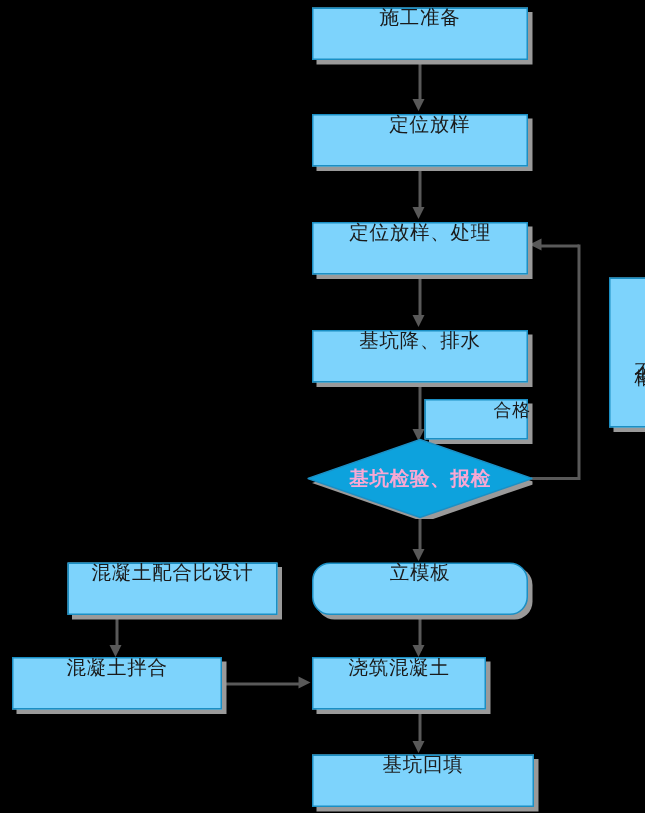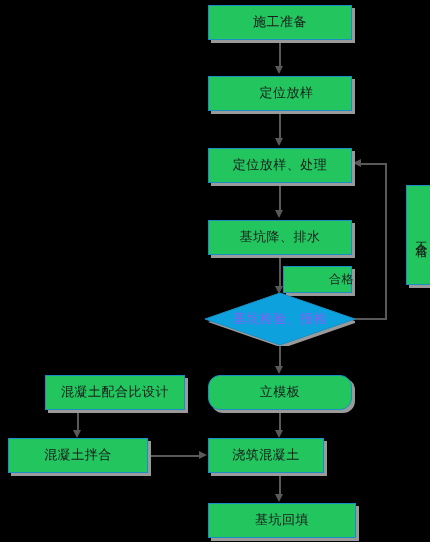--- a/index.html
+++ b/index.html
@@ -13,25 +13,24 @@
     width: 430px;
     height: 542px;
     background: #000000;
     overflow: hidden;
     font-family: "DejaVu Sans", "Liberation Sans", sans-serif;
   }
   
   .node {
     position: absolute;
     box-sizing: border-box;
-    background: #22c55e;
+    background: #7dd3fc;
     border: 1px solid #1B8FC4;
     box-shadow: 3px 3px 0 0 #9A9A9A;
     display: flex;
-    align-items: center;
     justify-content: center;
     color: #1a1a1a;
     font-size: 13px;
     line-height: 1.1;
     letter-spacing: 0.5px;
     white-space: nowrap;
   }
   .node.small {
     font-size: 12px;
   }
@@ -49,25 +48,26 @@
   .diamond-shape {
     position: absolute;
     inset: 0;
   }
   .diamond-label {
     position: absolute;
     inset: 0;
     display: flex;
     align-items: center;
     justify-content: center;
-    color: #8b5cf6;
+    color: #f9a8d4;
     font-size: 13px;
     letter-spacing: 0.5px;
     white-space: nowrap;
     pointer-events: none;
+    font-weight: bold;
   }
   
   .conn {
     position: absolute;
     background: #595959;
   }
   .conn.v { width: 1.5px; }
   .conn.h { height: 1.5px; }
   .arrow {
     position: absolute;

